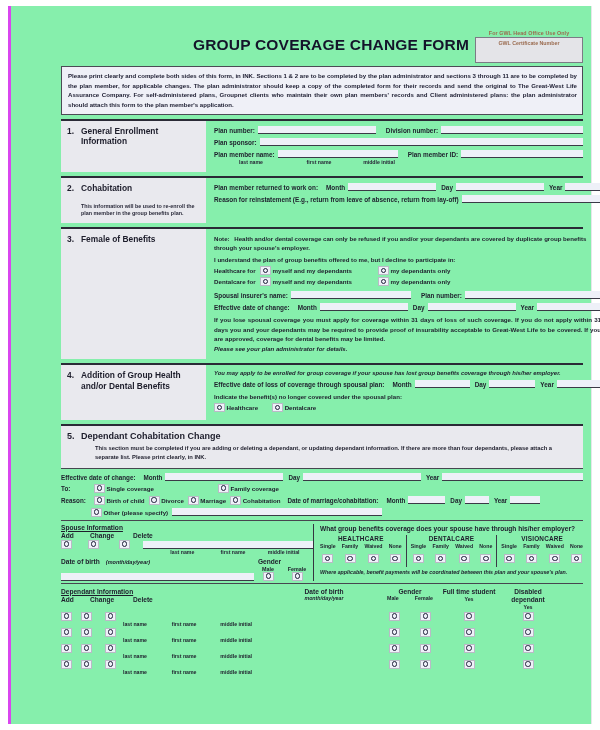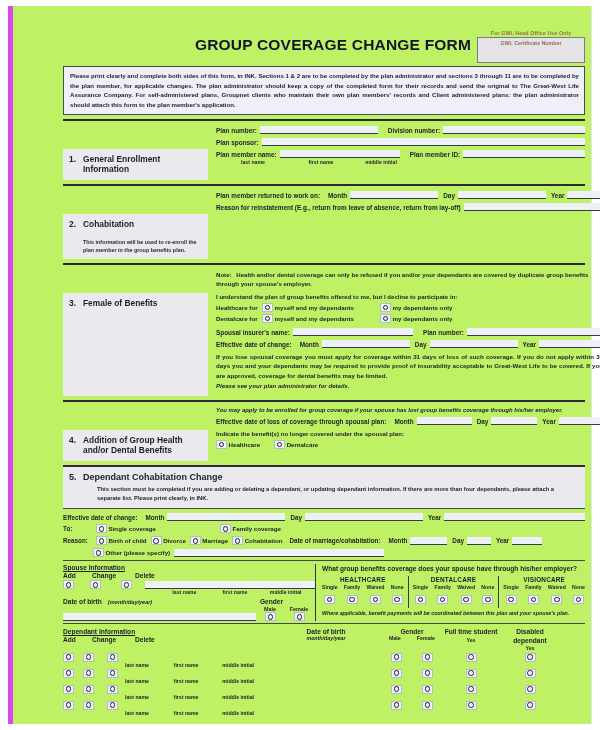--- a/index.html
+++ b/index.html
@@ -7,22 +7,22 @@
   body {
     width:600px; height:730px;
     background:#ffffff;
     font-family:"Liberation Sans", sans-serif;
     color:#1d1d2b;
     overflow:hidden;
   }
   .page {
     position:absolute; left:8px; top:6px;
     width:584px; height:718px;
-    background:#bef264;
-    border-left:5px solid #d946ef;
+    background:#86efac;
+    border-left:3px solid #d946ef;
     border-right:1px solid #e6e6ea;
   }
   .inner { position:absolute; left:50px; top:22px; width:522px; }
 
   
   .hdr { position:relative; height:36px; }
   .form-title {
     position:absolute; left:120px; top:8px; width:300px;
     text-align:center; font-size:15.5px; font-weight:bold;
     letter-spacing:.2px; color:#14142a;
@@ -43,21 +43,20 @@
     margin-top:2px;
   }
   .rule { height:2px; background:#2a2a36; margin-top:4px; }
   .rule-thin { height:1px; background:#46464f; }
 
   
   .srow { display:flex; position:relative; }
   .slabel {
     width:145px; flex:0 0 145px; background:#e9e9ee;
     padding:5px 4px 5px 6px;
-    margin-top:28px;
   }
   .snum { display:inline-block; width:14px; font-size:8.4px; font-weight:bold; vertical-align:top;}
   .stitle { display:inline-block; width:112px; font-size:8.4px; font-weight:bold; line-height:1.28; vertical-align:top;}
   .ssub { margin-left:14px; margin-top:2px; font-size:5.4px; font-weight:bold; line-height:1.42; color:#2a2a3a; }
   .sbody { flex:1; padding:5px 0 4px 8px; position:relative; }
 
   
   .fline { display:flex; align-items:flex-end; font-size:6.4px; font-weight:bold; margin-bottom:4px; }
   .lbl { white-space:nowrap; margin-right:3px; }
   .blank { border-bottom:1px solid #3a3a46; background:#eef0f8; height:8px; flex:1 1 auto; }

